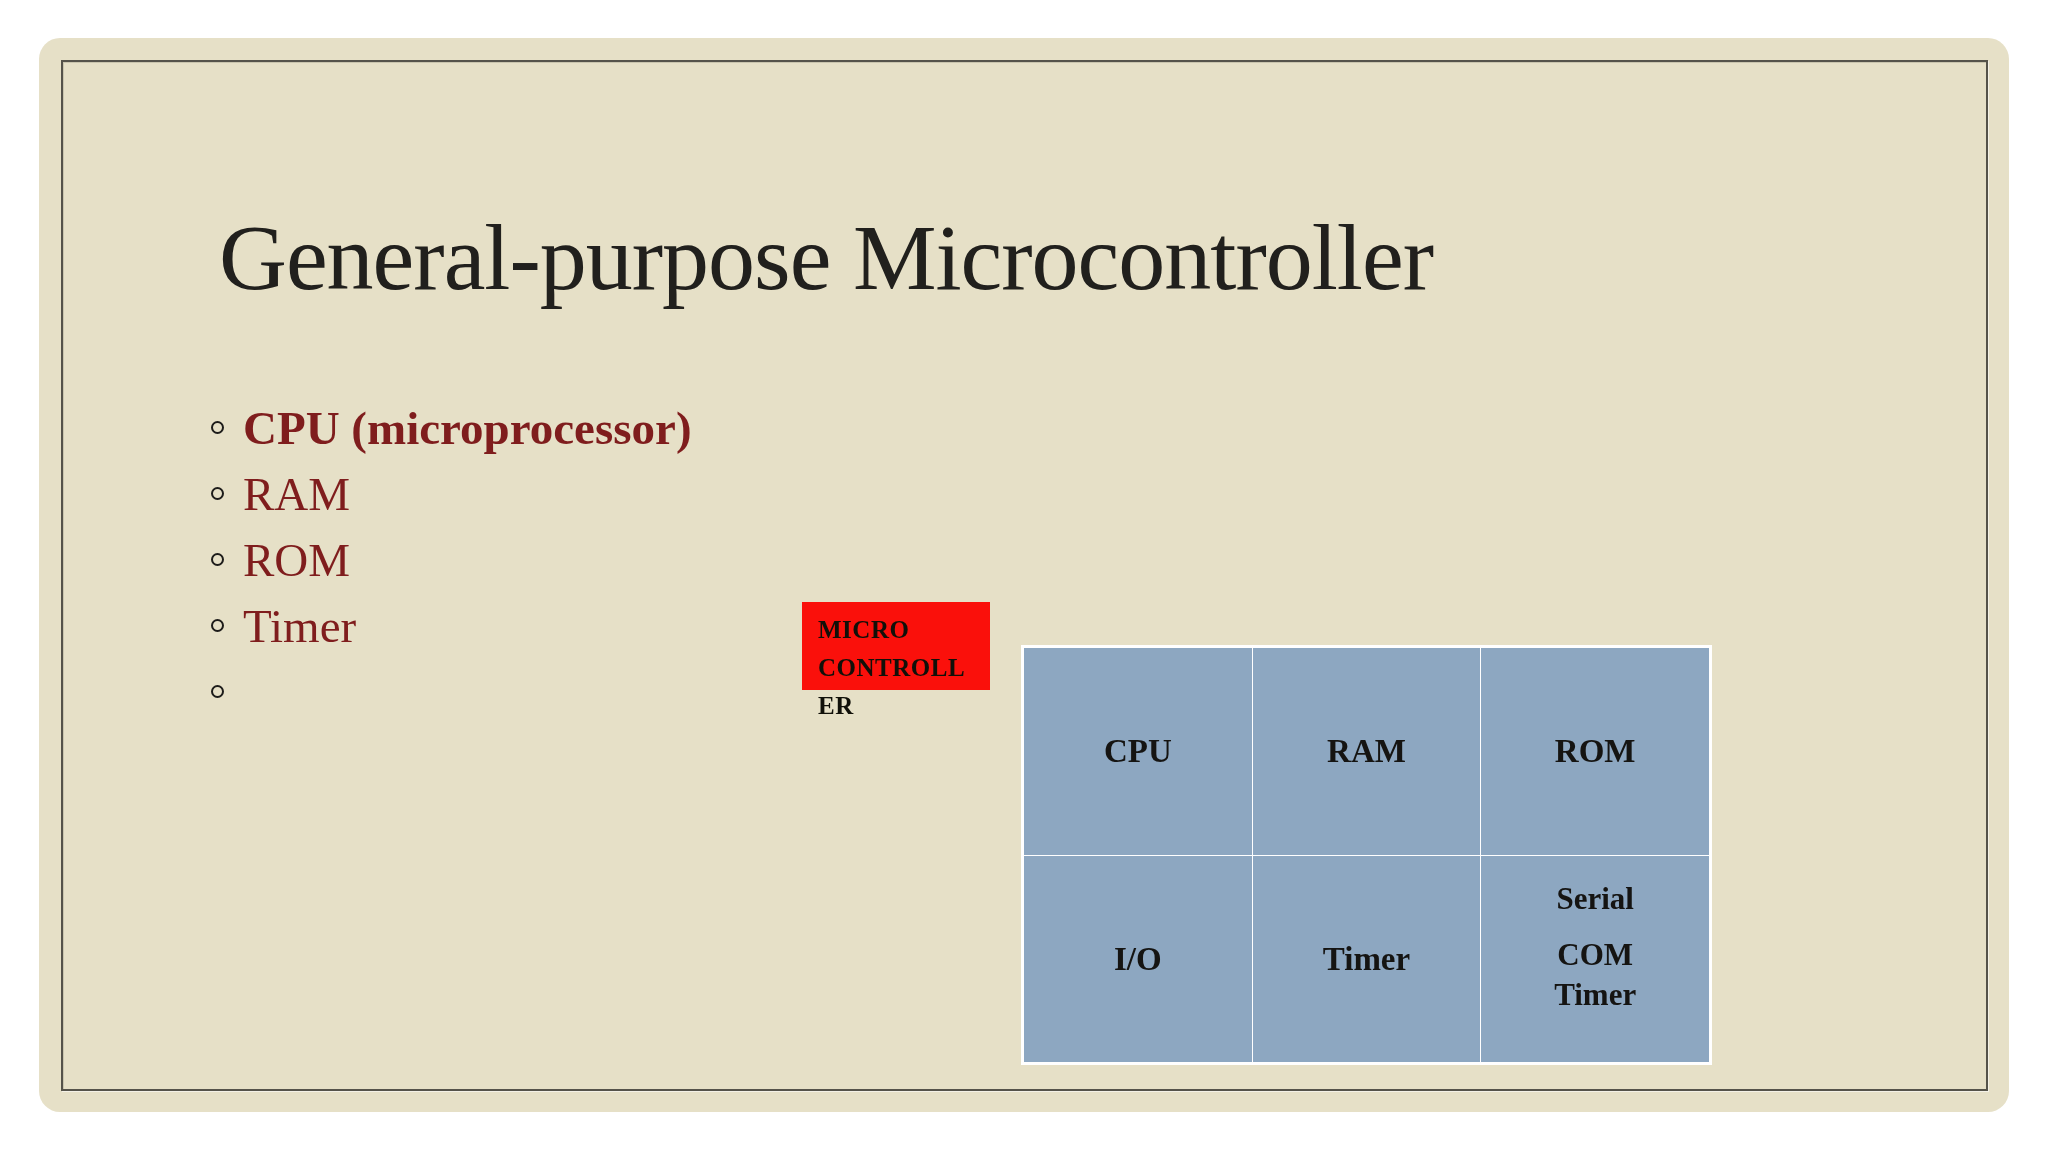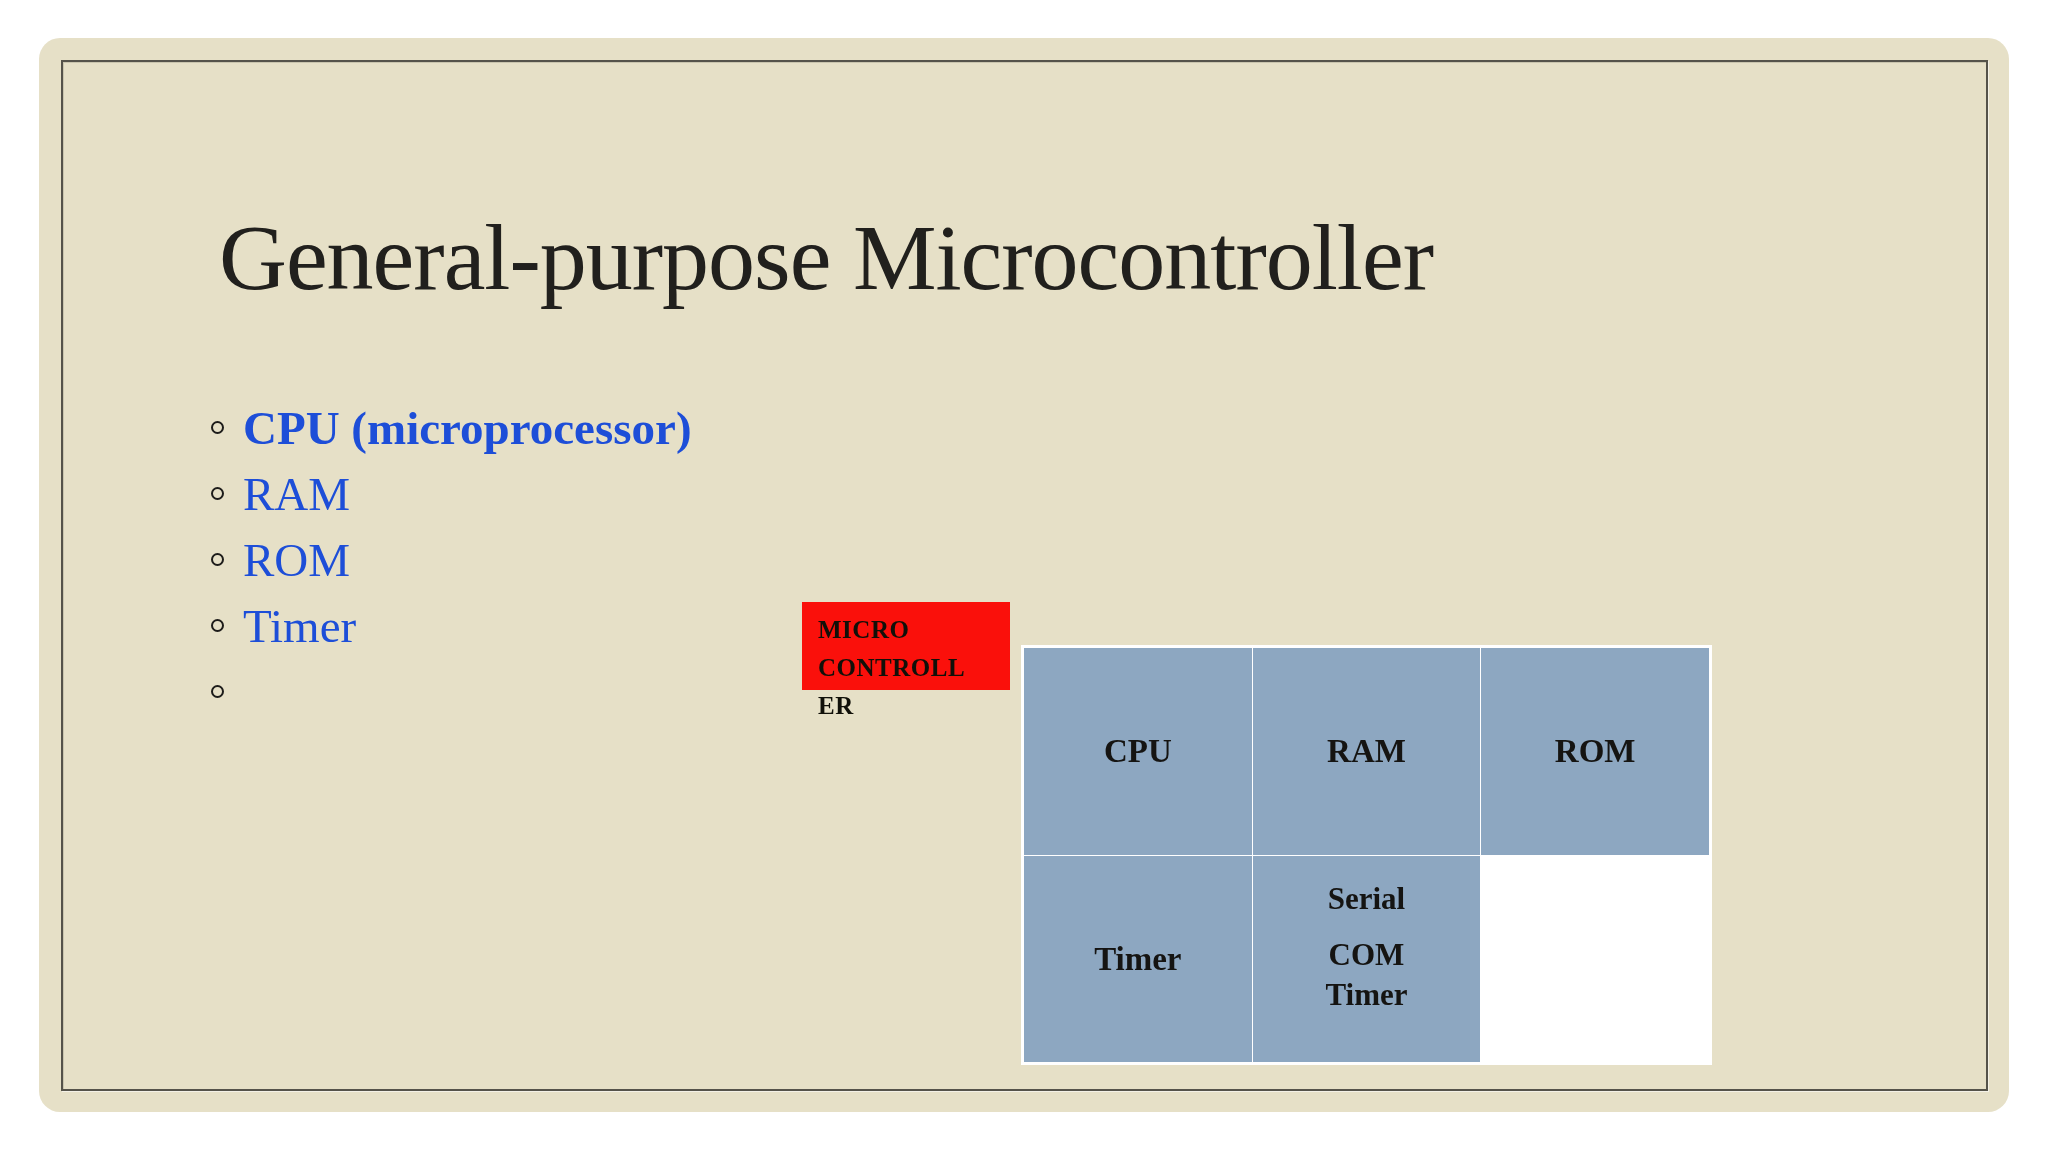--- a/index.html
+++ b/index.html
@@ -20,33 +20,33 @@
   }
 
   .title {
     position: absolute; left: 180px; top: 168px; width: 1650px;
     font-size: 94px; font-weight: normal; letter-spacing: -1px;
     line-height: 1.1; color: #21201d; white-space: nowrap;
   }
 
   .bullets {
     position: absolute; left: 172px; top: 357px;
-    list-style: none; font-size: 47px; line-height: 66px; color: #1d4ed8;
+    list-style: none; font-size: 47px; line-height: 66px; color: #7f1d1d;
   }
   .bullets li { position: relative; padding-left: 32px; }
   .bullets li .marker {
     position: absolute; left: 0; top: 26px;
     width: 13px; height: 13px; border: 2.5px solid #1d1c1a; border-radius: 50%;
     display: inline-block;
   }
   .bullets li.bold { font-weight: bold; }
 
   .chip {
     position: absolute; left: 763px; top: 564px;
-    width: 208px; height: 88px;
+    width: 188px; height: 88px;
     background: #fa100b; z-index: 2;
   }
   .chip-text {
     padding: 9px 0 0 16px;
     font-size: 25px; font-weight: bold; line-height: 38px;
     color: #111009; white-space: pre-line; letter-spacing: 0.5px;
   }
 
   .mc-table {
     position: absolute; left: 982px; top: 607px;
@@ -100,20 +100,21 @@
   <div class="chip">
     <div class="chip-text">MICRO
 CONTROLL
 ER</div>
   </div>
 
   <div class="mc-table">
     <div class="cell">CPU</div>
     <div class="cell">RAM</div>
     <div class="cell">ROM</div>
+    <div class="cell">I/O</div>
     <div class="cell">Timer</div>
     <div class="cell cell-serial">
       <span>Serial</span>
       <span class="sub">COM
 Timer</span>
     </div>
   </div>
 </div>
 
 </body></html>

